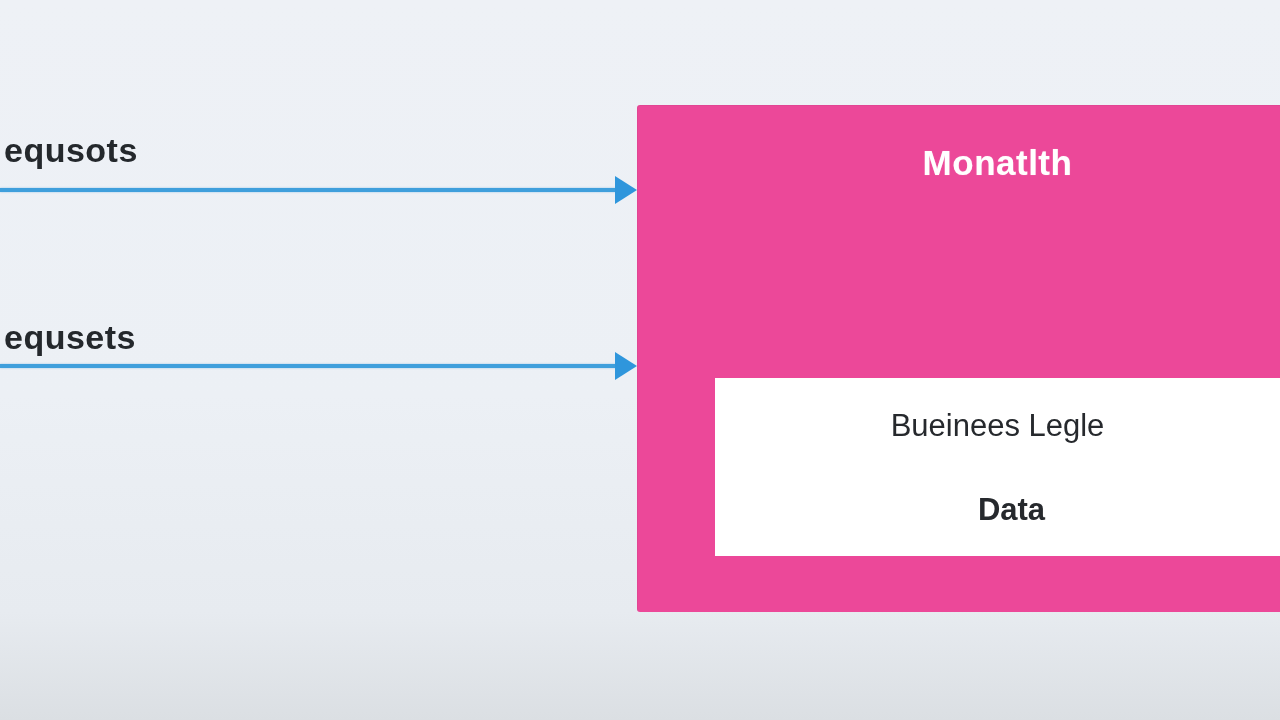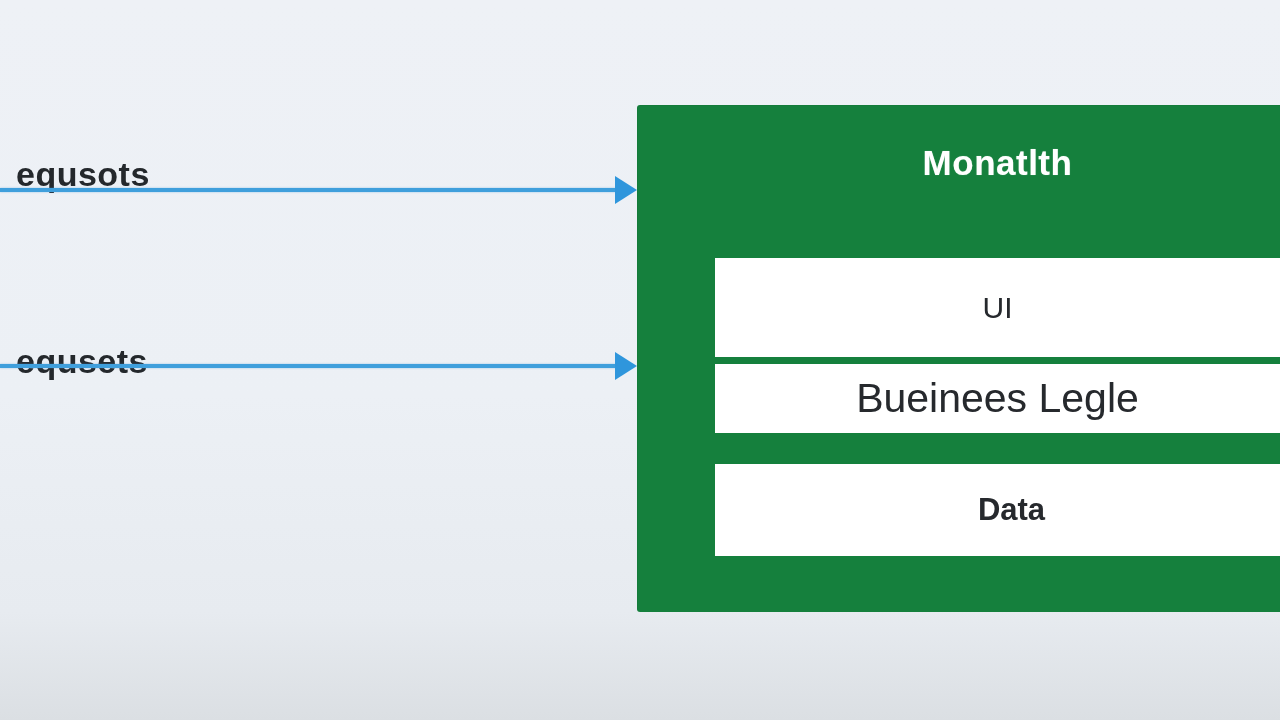--- a/index.html
+++ b/index.html
@@ -8,21 +8,21 @@
     font-family: "Liberation Sans", sans-serif;
     background: linear-gradient(180deg, #eef1f6 0%, #ecf0f5 55%, #e7ebf0 85%, #dbdfe3 100%);
     position: relative;
   }
 
   
   .monolith-box {
     position: absolute;
     left: 637px; top: 105px;
     width: 643px; height: 507px;
-    background: #15803d;
+    background: #ec4899;
     border-radius: 3px 0 0 3px;
     box-shadow: inset 1px 1px 0 rgba(0,0,0,0.04);
   }
   .monolith-title {
     position: absolute;
     left: 78px; top: 38px;
     width: 565px;
     text-align: center;
     color: #ffffff;
     font-size: 35px;
@@ -34,21 +34,21 @@
     position: absolute;
     left: 78px;
     width: 565px;
     background: #ffffff;
     display: flex;
     align-items: center;
     justify-content: center;
     color: #26292d;
   }
   .layer-0 { top: 153px; height: 99px; font-size: 30px; font-weight: 500; }
-  .layer-1 { top: 259px; height: 69px; font-size: 41px; font-weight: 500; }
+  .layer-1 { top: 273px; height: 95px; font-size: 31px; font-weight: 500; }
   .layer-2 { top: 359px; height: 92px; font-size: 31px; font-weight: 600; padding-left: 28px; }
 
   
   .arrow-line {
     position: absolute;
     left: 0;
     height: 4px;
     background: #3f9fdc;
     box-shadow: 0 0 2px rgba(80,160,220,0.6);
   }
@@ -59,50 +59,46 @@
     width: 0; height: 0;
     border-top: 14px solid transparent;
     border-bottom: 14px solid transparent;
     border-left: 22px solid #2f96dc;
   }
   .arrow-head-1 { left: 615px; top: 176px; }
   .arrow-head-2 { left: 615px; top: 352px; }
 
   .request-label {
     position: absolute;
-    left: 16px;
+    left: 4px;
     color: #24282c;
     font-size: 34px;
     font-weight: 700;
     letter-spacing: 0.5px;
     white-space: nowrap;
-    margin-top: 24px;
   }
   .request-label-1 { top: 131px; }
   .request-label-2 { top: 318px; }
 </style>
 </head>
 <body>
 
 <div>
 
   <div class="request-label request-label-1">equsots</div>
   <div class="arrow-line arrow-line-1"></div>
   <div class="arrow-head arrow-head-1"></div>
 
   <div class="request-label request-label-2">equsets</div>
   <div class="arrow-line arrow-line-2"></div>
   <div class="arrow-head arrow-head-2"></div>
 
   <div class="monolith-box">
     <div class="monolith-title">Monatlth</div>
 
-    <div class="layer layer-0">
-      <span>UI</span>
-    </div>
 
     <div class="layer layer-1">
       <span>Bueinees Legle</span>
     </div>
 
     <div class="layer layer-2">
       <span>Data</span>
     </div>
   </div>
 

